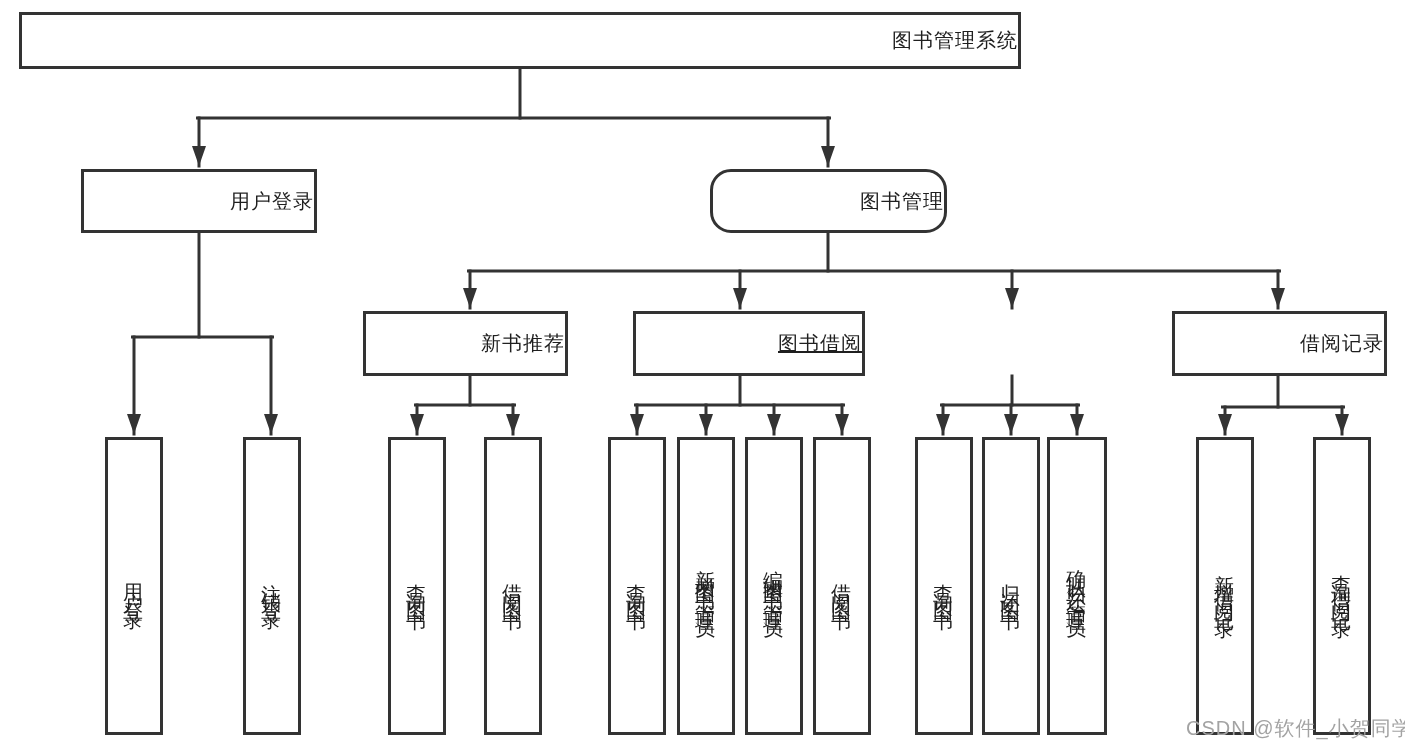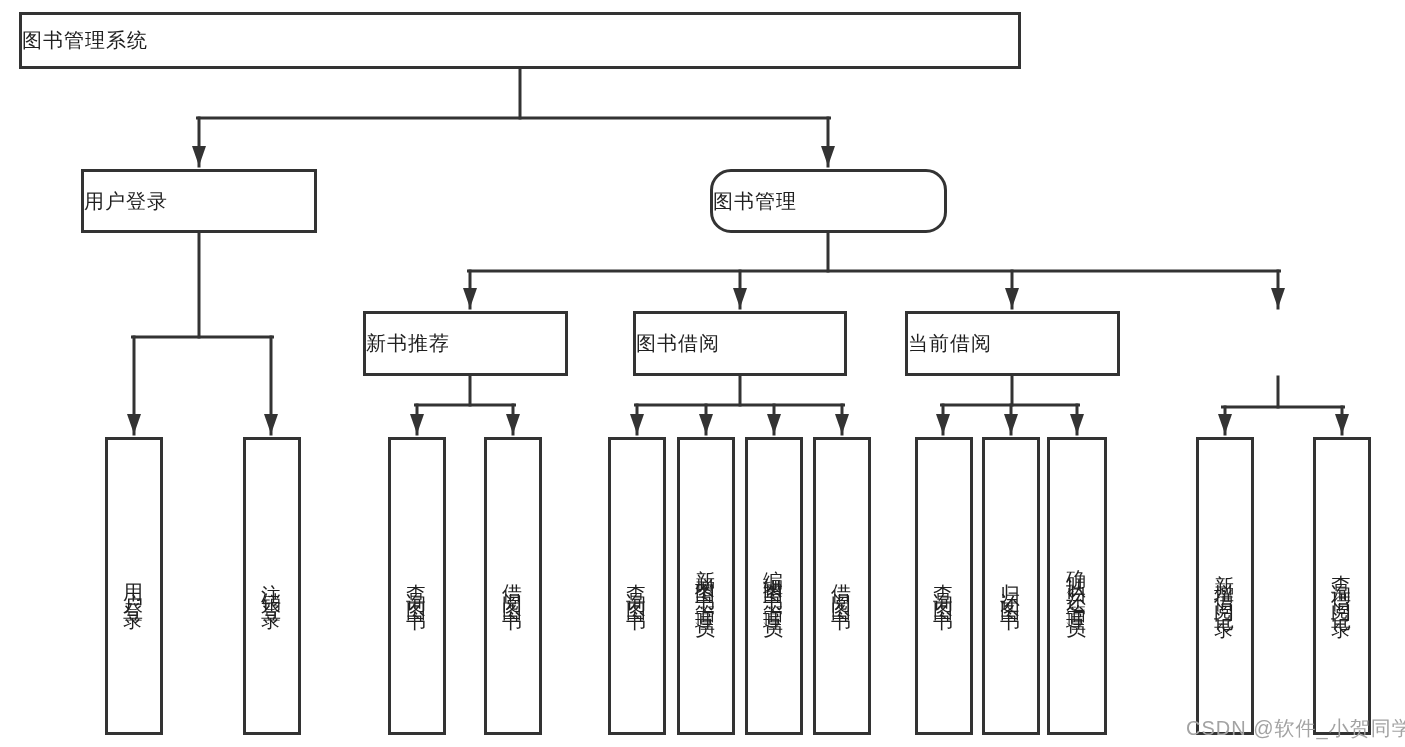--- a/index.html
+++ b/index.html
@@ -26,21 +26,21 @@
     fill:none;
     stroke-linecap:square;
   }
   .node{
     position:absolute;
     background:var(--box_bg);
     border:3px solid var(--line);
     z-index:2;
     display:flex;
     align-items:center;
-    justify-content:flex-start;
+    justify-content:flex-end;
   }
   .hnode{
     font-size:20px;
     letter-spacing:1px;
     white-space:nowrap;
   }
   .leaf > span{
     position:absolute;
     left:50%;top:50%;
     transform:translate(-50%,-50%);
@@ -136,25 +136,25 @@
   <div class="node hnode" style="left:81px;top:169px;width:236px;height:64px;">
     <span>用户登录</span>
   </div>
   <div class="node hnode" style="left:710px;top:169px;width:237px;height:64px;border-radius:21px;">
     <span>图书管理</span>
   </div>
 
   <div class="node hnode" style="left:363px;top:311px;width:205px;height:65px;">
     <span>新书推荐</span>
   </div>
-  <div class="node hnode" style="left:633px;top:311px;width:214px;height:65px;">
+  <div class="node hnode" style="left:633px;top:311px;width:232px;height:65px;text-decoration:underline;">
     <span>图书借阅</span>
   </div>
-  <div class="node hnode" style="left:905px;top:311px;width:215px;height:65px;">
-    <span>当前借阅</span>
+  <div class="node hnode" style="left:1172px;top:311px;width:215px;height:65px;">
+    <span>借阅记录</span>
   </div>
 
   <div class="node leaf" style="left:105px;top:437px;width:58px;height:298px;">
     <span>用户登录</span>
   </div>
   <div class="node leaf" style="left:243px;top:437px;width:58px;height:298px;">
     <span>注销登录</span>
   </div>
   <div class="node leaf" style="left:388px;top:437px;width:58px;height:298px;">
     <span>查询图书</span>

